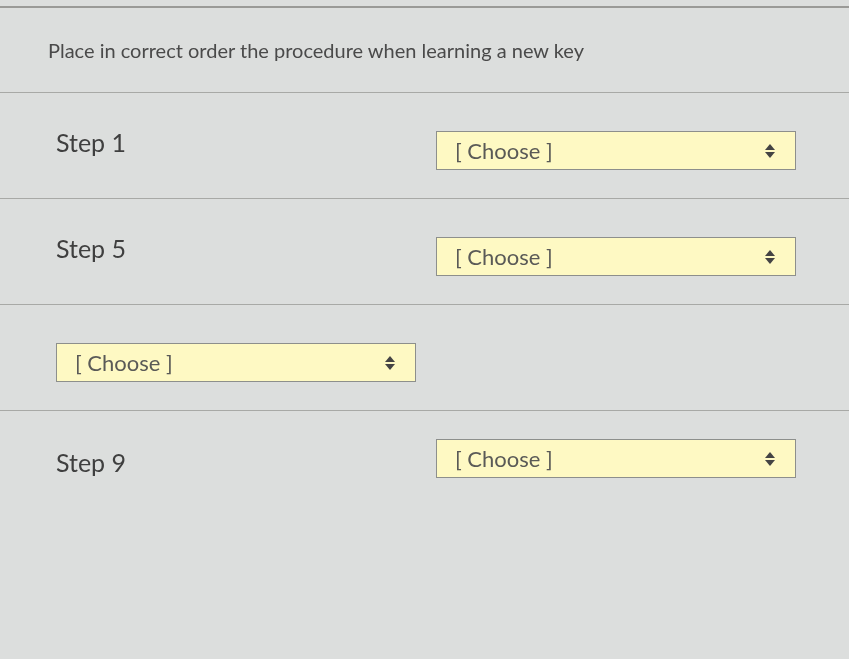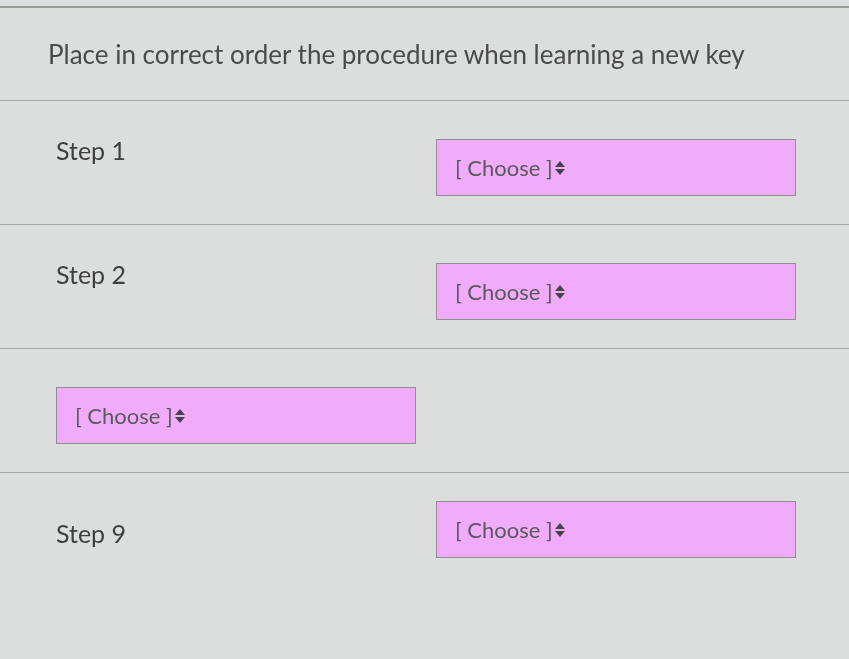--- a/index.html
+++ b/index.html
@@ -16,21 +16,21 @@
     }
     .container {
       width: 100%;
       height: 100%;
     }
     .top-rule {
       border-top: 2px solid #9a9a97;
       margin-top: 6px;
     }
     .question-text {
-      font-size: 26px;
+      font-size: 20px;
       color: #4a4a4a;
       padding: 30px 20px 30px 48px;
       font-weight: 400;
     }
     .divider {
       border: none;
       border-top: 1.5px solid #a8a9a6;
       margin: 0;
     }
     .step-row {
@@ -41,25 +41,25 @@
     .step-label {
       font-size: 25px;
       color: #3f3f3f;
       flex: 0 0 380px;
       padding-top: 6px;
     }
     .select-box {
       flex: 1;
       max-width: 360px;
       border: 1.5px solid #8d8f8c;
-      background: #f0abfc;
-      padding: 14px 18px;
+      background: #fef9c3;
+      padding: 5px 18px;
       display: flex;
       align-items: center;
-      justify-content: flex-start;
+      justify-content: space-between;
       font-size: 22px;
       color: #5a5a57;
       cursor: pointer;
       margin-top: 10px;
     }
     .select-box .placeholder {
       color: #5a5a57;
     }
     .updown-icon {
       width: 14px;
@@ -108,21 +108,21 @@
       <span class="updown-icon">
         <span class="tri-up"></span>
         <span class="tri-down"></span>
       </span>
     </div>
   </div>
 
   <hr class="divider">
 
   <div class="step-row">
-    <div class="step-label">Step 2</div>
+    <div class="step-label">Step 5</div>
     <div class="select-box">
       <span class="placeholder">[ Choose ]</span>
       <span class="updown-icon">
         <span class="tri-up"></span>
         <span class="tri-down"></span>
       </span>
     </div>
   </div>
 
   <hr class="divider">

